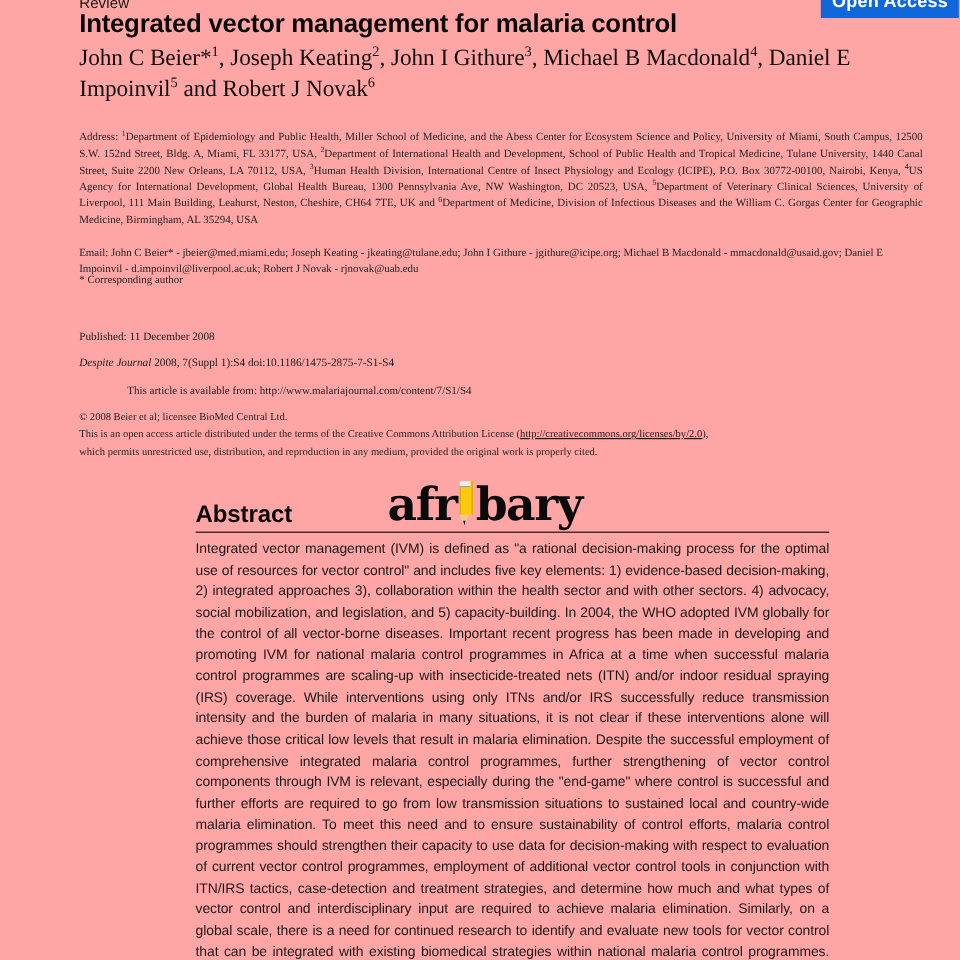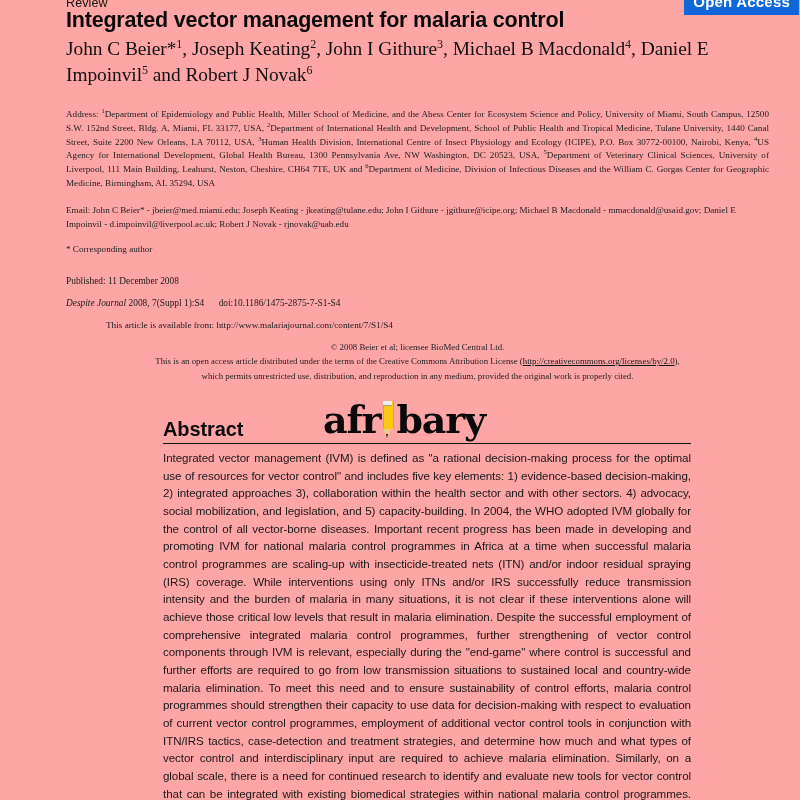--- a/index.html
+++ b/index.html
@@ -96,59 +96,58 @@
     left: 66px;
     top: 203px;
     width: 703px;
     font-size: 9.1px;
     line-height: 1.56;
     color: #262626;
   }
   .corresponding {
     position: absolute;
     left: 66px;
-    top: 244px;
+    top: 228px;
     font-size: 9.1px;
     color: #262626;
   }
 
   
   .pub-date {
     position: absolute;
     left: 66px;
     top: 276px;
     font-size: 9.4px;
     color: #1f1f1f;
   }
   .citation {
     position: absolute;
     left: 66px;
     top: 298px;
     font-size: 9.4px;
     color: #1f1f1f;
   }
   .citation .jname { font-style: italic; }
-  .citation .doi { margin-left: 12px; }
+  .citation .doi { margin-left: 0; }
   .avail {
     position: absolute;
     left: 66px;
     top: 320px;
     font-size: 9.2px;
     color: #1f1f1f;
     margin-left: 40px;
   }
   .copyright {
     position: absolute;
     left: 66px;
     top: 340px;
     width: 703px;
     font-size: 8.8px;
     line-height: 1.62;
     color: #262626;
-    text-align: center;
   }
   .copyright a { color: #1b1b1b; text-decoration: underline; }
 
   
   .watermark {
     position: absolute;
     left: 323px;
     top: 399px;
     height: 42px;
     display: flex;

